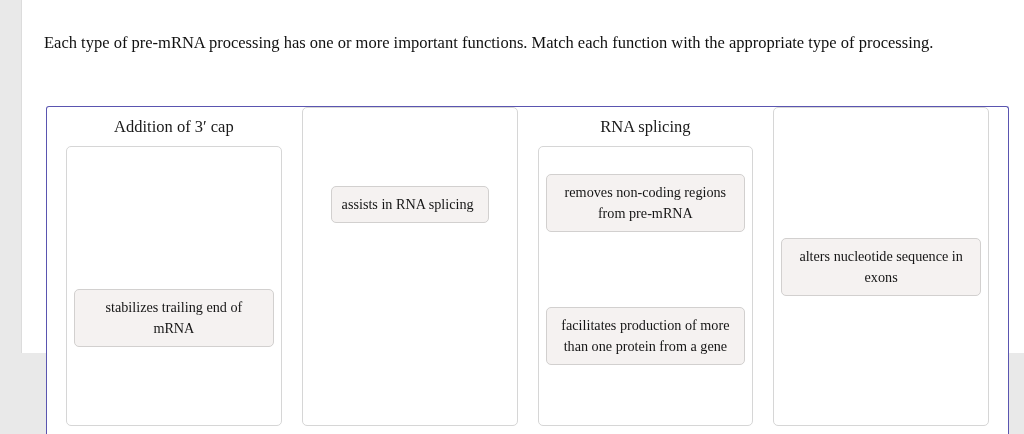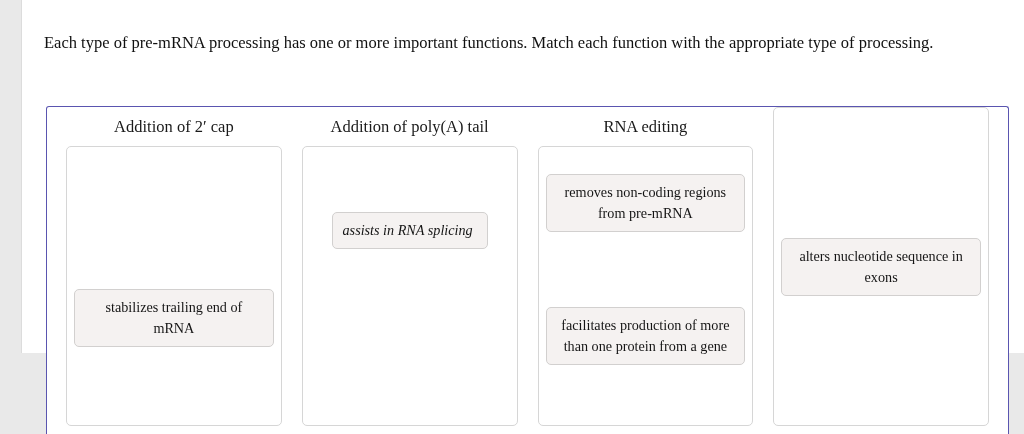--- a/index.html
+++ b/index.html
@@ -115,55 +115,53 @@
     text-align: center;
     padding: 7px 10px;
     box-sizing: border-box;
     align-self: stretch;
     cursor: move;
   }
 
   .tile.shrink {
     align-self: center;
     padding-right: 14px;
-    font-style: italic;
   }
 </style>
 </head>
 <body>
 
 <div id="page">
 
   <p id="prompt">Each type of pre-mRNA processing has one or more important functions. Match each function with the appropriate type of processing.</p>
 
   <div id="matcher">
     <div id="columns">
 
       <div class="column">
-        <div class="column-header">Addition of 2′ cap</div>
+        <div class="column-header">Addition of 3′ cap</div>
         <div class="dropzone pack-ends">
           <div class="spacer-sm"></div>
           <div class="spacer-lg"></div>
           <div class="tile">stabilizes trailing end of mRNA</div>
           <div class="spacer-md"></div>
         </div>
       </div>
 
       <div class="column">
-        <div class="column-header">Addition of poly(A) tail</div>
         <div class="dropzone pack-ends">
           <div class="spacer-sm"></div>
           <div class="tile shrink">assists in RNA splicing</div>
           <div class="spacer-lg"></div>
           <div class="spacer-md"></div>
         </div>
       </div>
 
       <div class="column">
-        <div class="column-header">RNA editing</div>
+        <div class="column-header">RNA splicing</div>
         <div class="dropzone pack-ends">
           <div class="spacer-xs"></div>
           <div class="tile">removes non-coding regions from pre-mRNA</div>
           <div class="spacer-lg"></div>
           <div class="tile">facilitates production of more than one protein from a gene</div>
           <div class="spacer-md"></div>
         </div>
       </div>
 
       <div class="column">

